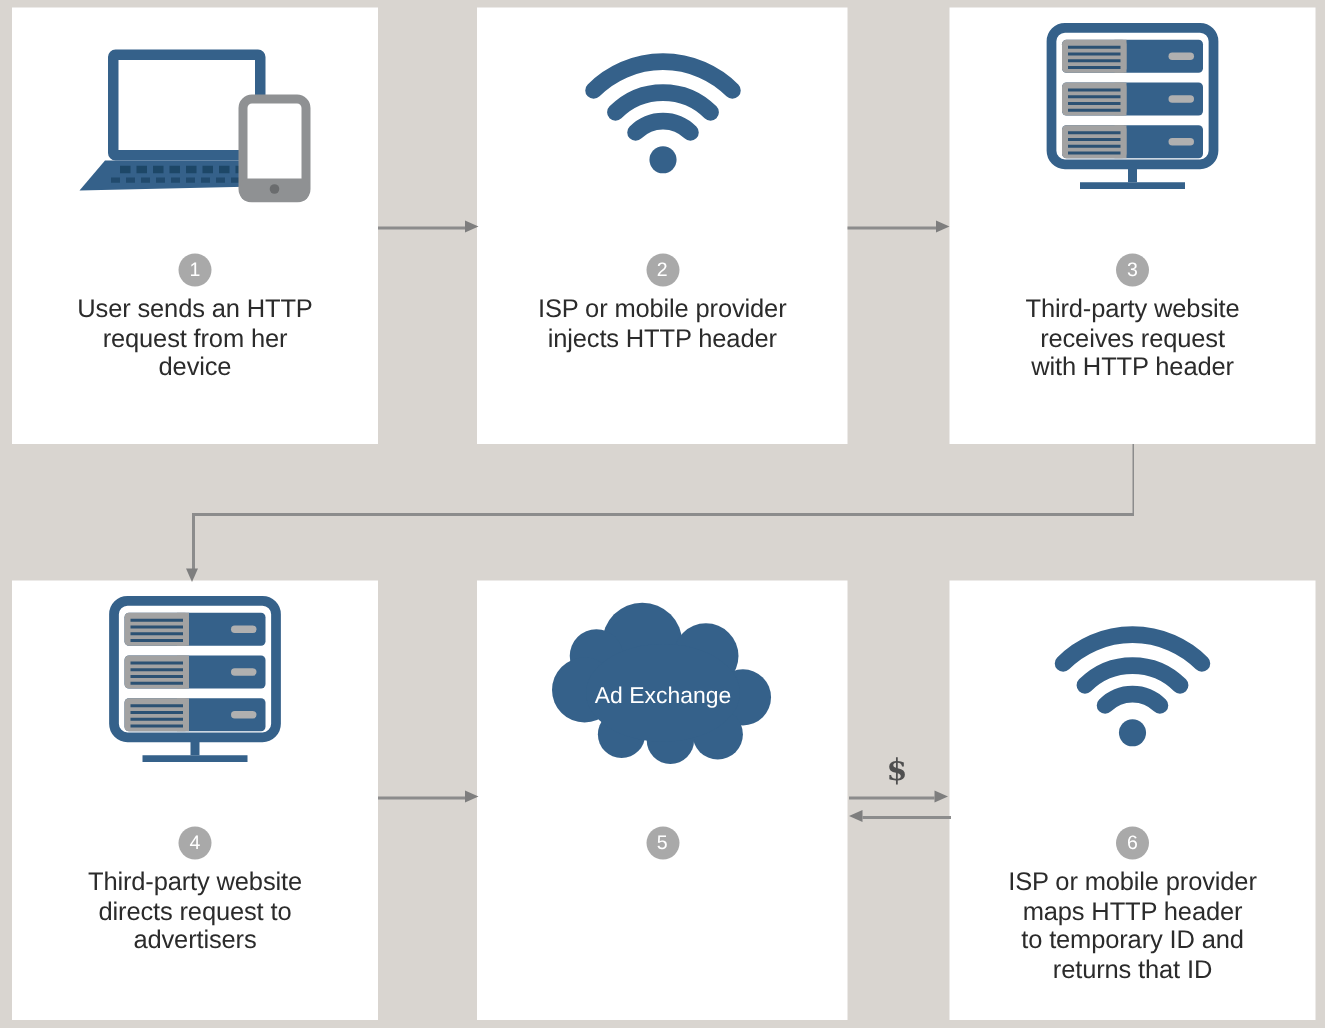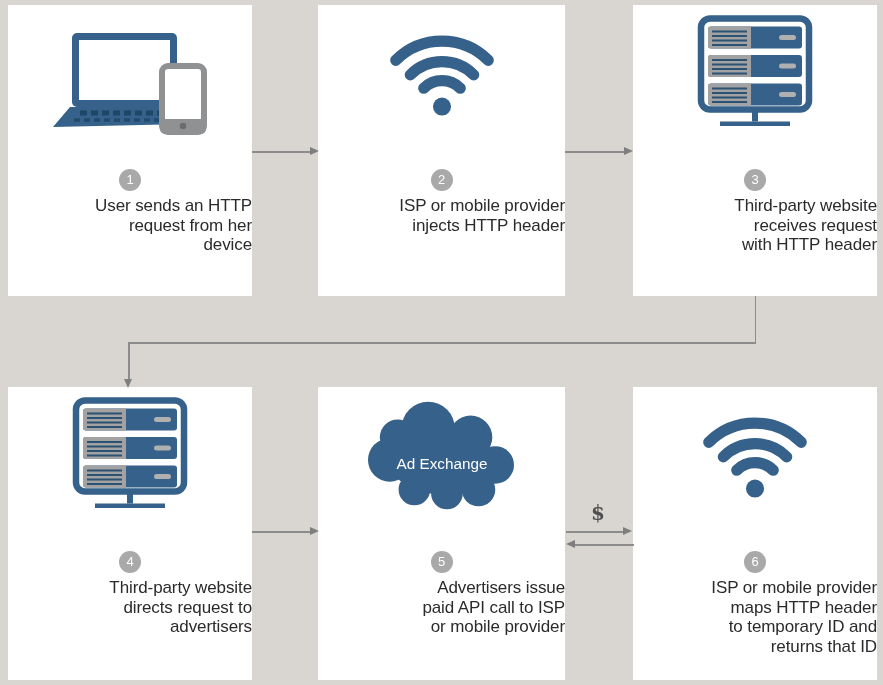--- a/index.html
+++ b/index.html
@@ -32,21 +32,21 @@
   .svg-laptop { margin-top:10px; }
   .svg-server { margin-top:10px; }
   .svg-cloud  { margin-top:12px; }
 
   .badge {
     width:22px; height:22px; border-radius:50%; background:var(--badge-gray);
     color:#fff; font-size:13px; line-height:22px; text-align:center;
     margin:3px auto 5px auto; flex:none;
   }
   .caption {
-    text-align:right; font-size:17px; line-height:19.5px; color:var(--text-color);
+    text-align:center; font-size:17px; line-height:19.5px; color:var(--text-color);
     white-space:pre-line; letter-spacing:-0.1px;
   }
 
   .line-h { position:absolute; height:1.5px; background:var(--arrow-gray); }
   .line-v { position:absolute; width:1.5px;  background:var(--arrow-gray); }
   .head-r { position:absolute; width:0; height:0;
             border-left:9px solid #7e7e7e; border-top:4.5px solid transparent; border-bottom:4.5px solid transparent; }
   .head-l { position:absolute; width:0; height:0;
             border-right:9px solid #7e7e7e; border-top:4.5px solid transparent; border-bottom:4.5px solid transparent; }
   .head-d { position:absolute; width:0; height:0;
@@ -173,23 +173,20 @@
         <circle cx="129" cy="66" r="19" fill="currentColor"></circle>
         <circle cx="112" cy="91" r="17" fill="currentColor"></circle>
         <circle cx="80" cy="95" r="16" fill="currentColor"></circle>
         <circle cx="47" cy="91" r="16" fill="currentColor"></circle>
         <circle cx="22" cy="61" r="22" fill="currentColor"></circle>
         <ellipse cx="75" cy="63" rx="52" ry="33" fill="currentColor"></ellipse>
         <text x="75" y="70" text-anchor="middle" fill="#ffffff" font-size="15.5" font-family="Liberation Sans, sans-serif">Ad Exchange</text>
       </svg>
     </div>
     <div class="badge">5</div>
-    <div class="caption">Advertisers issue
-paid API call to ISP
-or mobile provider</div>
   </div>
 
   <div class="card c6">
     <div class="icon-wrap">
       <svg class="svg-wifi svg-blue" width="112" height="93" viewBox="0 0 130 108">
         <path d="M 11.3 43.3 A 76 76 0 0 1 118.7 43.3" stroke="currentColor" stroke-width="13" fill="none" stroke-linecap="round"></path>
         <path d="M 28.2 60.2 A 52 52 0 0 1 101.8 60.2" stroke="currentColor" stroke-width="13" fill="none" stroke-linecap="round"></path>
         <path d="M 43.8 75.8 A 30 30 0 0 1 86.2 75.8" stroke="currentColor" stroke-width="13" fill="none" stroke-linecap="round"></path>
         <circle cx="65" cy="97" r="10.5" fill="currentColor"></circle>
       </svg>

